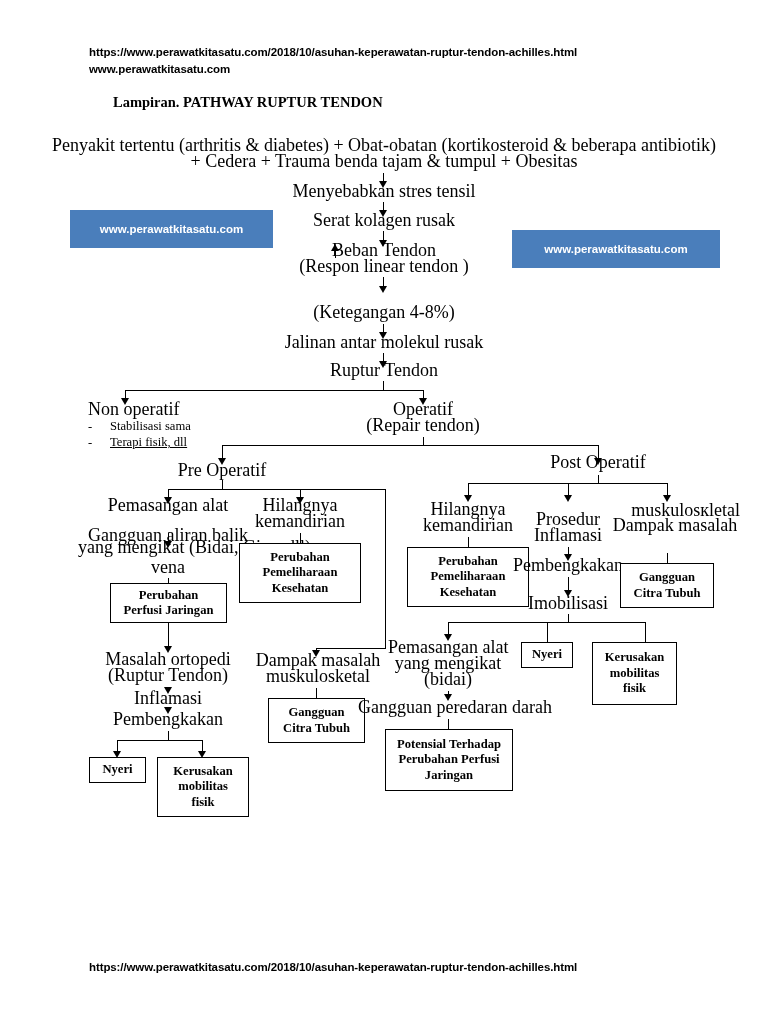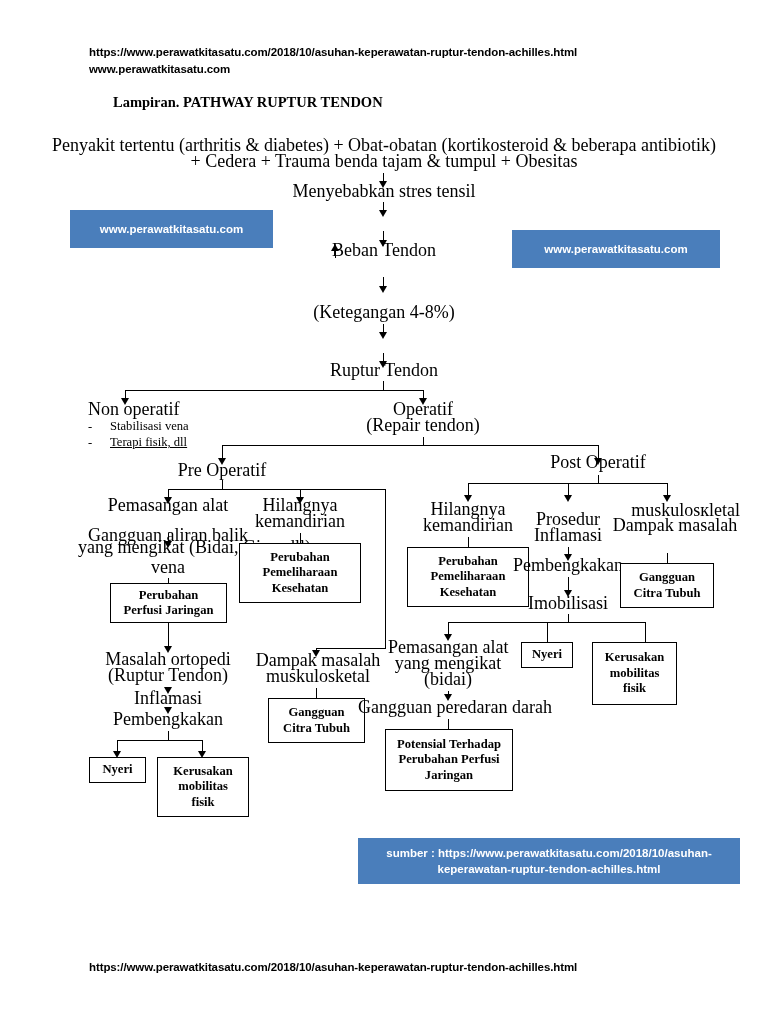--- a/index.html
+++ b/index.html
@@ -85,70 +85,69 @@
 
 <div class="page">
 
   <div class="abs hdr" style="left:89px;top:46px;">https://www.perawatkitasatu.com/2018/10/asuhan-keperawatan-ruptur-tendon-achilles.html</div>
   <div class="abs hdr" style="left:89px;top:63px;">www.perawatkitasatu.com</div>
   <div class="abs title" style="left:113px;top:94px;">Lampiran.  PATHWAY RUPTUR TENDON</div>
 
   <div class="abs bluebox" style="left:70px;top:210px;width:203px;height:38px;">www.perawatkitasatu.com</div>
   <div class="abs bluebox" style="left:512px;top:230px;width:208px;height:38px;">www.perawatkitasatu.com</div>
 
-  <div class="abs bluebox" style="left:358px;top:838px;width:382px;height:46px;flex-direction:column;">
-    <span>sumber : https://www.perawatkitasatu.com/2018/10/asuhan-</span>
-    <span>keperawatan-ruptur-tendon-achilles.html</span>
-  </div>
 
   <div class="abs hdr" style="left:89px;top:961px;">https://www.perawatkitasatu.com/2018/10/asuhan-keperawatan-ruptur-tendon-achilles.html</div>
 
   <div class="abs txt" style="left:0px;top:138px;width:768px;">Penyakit tertentu (arthritis &amp; diabetes) + Obat-obatan (kortikosteroid &amp; beberapa antibiotik)</div>
   <div class="abs txt" style="left:0px;top:154px;width:768px;">+ Cedera + Trauma benda tajam &amp; tumpul + Obesitas</div>
 
   <div class="abs vline" style="left:383px;top:173px;height:9px;"></div>
   <div class="abs arrow-down" style="left:379px;top:181px;"></div>
 
   <div class="abs txt" style="left:0px;top:184px;width:768px;">Menyebabkan stres tensil</div>
 
   <div class="abs vline" style="left:383px;top:202px;height:9px;"></div>
   <div class="abs arrow-down" style="left:379px;top:210px;"></div>
 
+  <div class="abs txt" style="left:0px;top:213px;width:768px;">Serat kolagen rusak</div>
 
   <div class="abs vline" style="left:383px;top:231px;height:10px;"></div>
   <div class="abs arrow-down" style="left:379px;top:240px;"></div>
 
   <div class="abs arrow-up" style="left:331px;top:244px;"></div>
   <div class="abs vline" style="left:335px;top:250px;height:8px;"></div>
   <div class="abs txt" style="left:0px;top:243px;width:768px;">Beban Tendon</div>
+  <div class="abs txt" style="left:0px;top:259px;width:768px;">(Respon linear tendon )</div>
 
   <div class="abs vline" style="left:383px;top:277px;height:10px;"></div>
   <div class="abs arrow-down" style="left:379px;top:286px;"></div>
 
   <div class="abs txt" style="left:0px;top:305px;width:768px;">(Ketegangan 4-8%)</div>
 
   <div class="abs vline" style="left:383px;top:324px;height:9px;"></div>
   <div class="abs arrow-down" style="left:379px;top:332px;"></div>
 
+  <div class="abs txt" style="left:0px;top:335px;width:768px;">Jalinan antar molekul rusak</div>
 
   <div class="abs vline" style="left:383px;top:353px;height:9px;"></div>
   <div class="abs arrow-down" style="left:379px;top:361px;"></div>
 
   <div class="abs txt" style="left:0px;top:363px;width:768px;">Ruptur Tendon</div>
 
   <div class="abs vline" style="left:383px;top:381px;height:10px;"></div>
   <div class="abs hline" style="left:125px;top:390px;width:299px;"></div>
   <div class="abs vline" style="left:125px;top:390px;height:9px;"></div>
   <div class="abs arrow-down" style="left:121px;top:398px;"></div>
   <div class="abs vline" style="left:423px;top:390px;height:9px;"></div>
   <div class="abs arrow-down" style="left:419px;top:398px;"></div>
 
   <div class="abs txt left" style="left:88px;top:402px;">Non operatif</div>
   <div class="abs dashlist" style="left:88px;top:419px;">
-    <span style="display:inline-block;width:22px;">-</span><span>Stabilisasi vena</span>
+    <span style="display:inline-block;width:22px;">-</span><span>Stabilisasi sama</span>
   </div>
   <div class="abs dashlist" style="left:88px;top:435px;text-decoration:underline;">
     <span style="display:inline-block;width:22px;">-</span><span>Terapi fisik, dll</span>
   </div>
 
   <div class="abs txt" style="left:343px;top:402px;width:160px;">Operatif</div>
   <div class="abs txt" style="left:343px;top:418px;width:160px;">(Repair tendon)</div>
 
   <div class="abs vline" style="left:423px;top:437px;height:9px;"></div>
   <div class="abs hline" style="left:222px;top:445px;width:377px;"></div>

